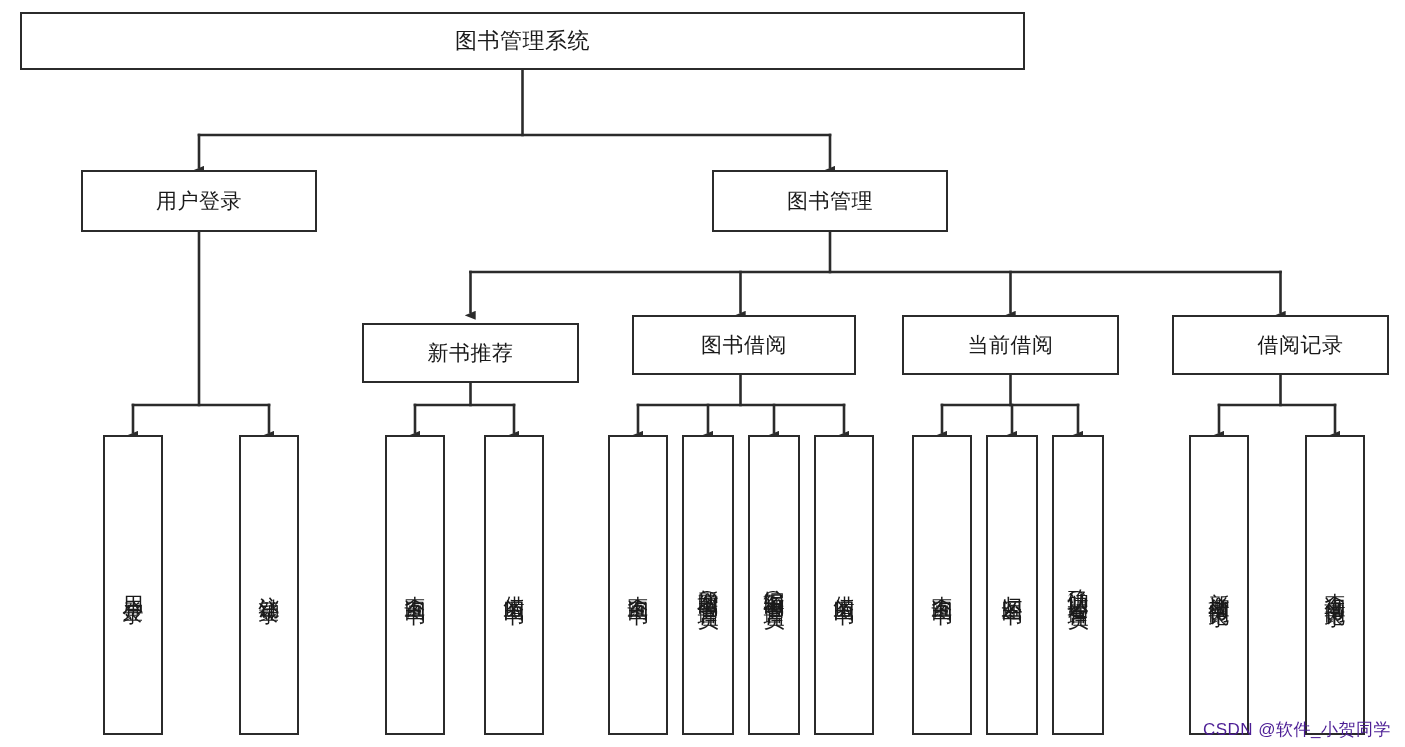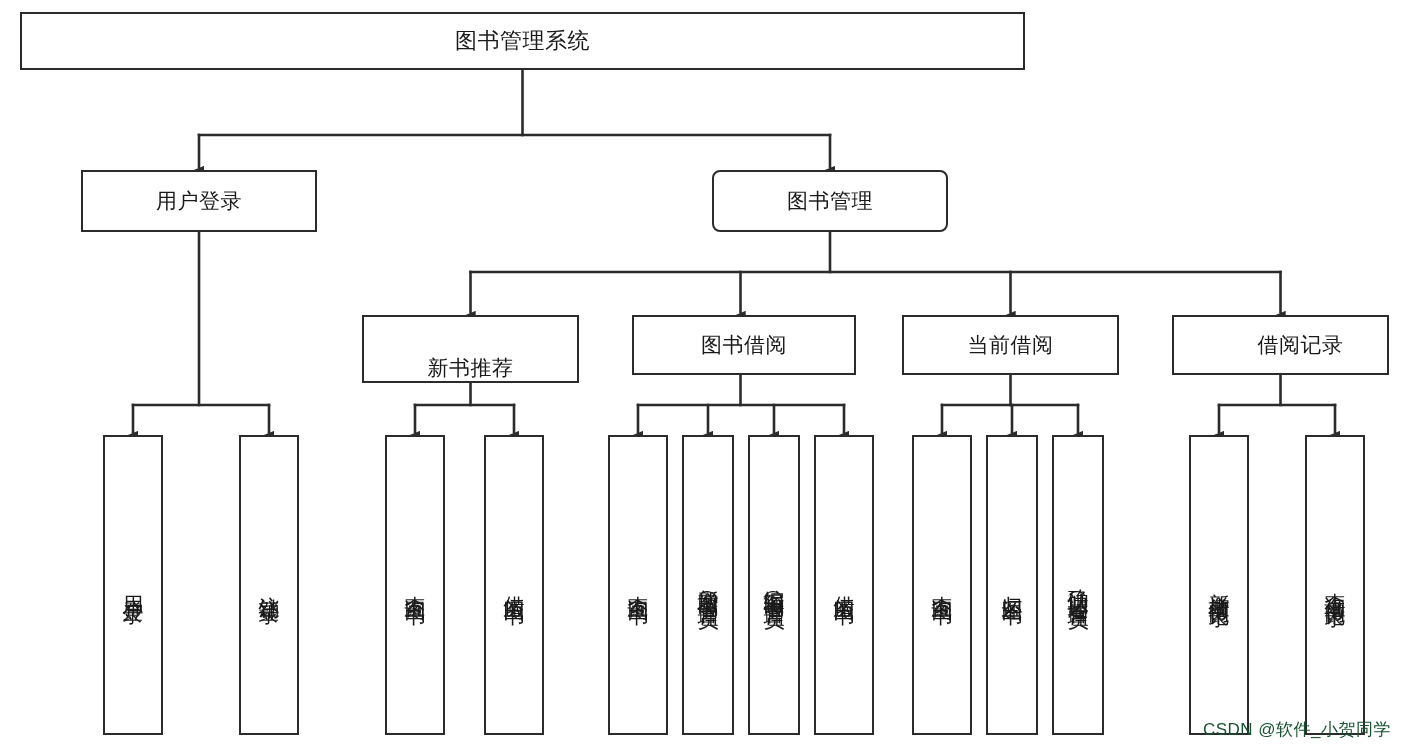--- a/index.html
+++ b/index.html
@@ -66,21 +66,21 @@
     margin:auto 0;
   }
   .node.leaf{align-items:center;}
 
   
   #watermark{
     position:absolute;
     right:14px;
     bottom:6px;
     font-size:17px;
-    color:#14532d;
+    color:#4c1d95;
     letter-spacing:.5px;
     z-index:3;
     white-space:nowrap;
   }
 </style>
 </head>
 <body>
 
 <div id="canvas">
 
@@ -128,26 +128,26 @@
   </svg>
 
   <div class="node root" id="root-node" style="left: 20px; top: 12px; width: 1005px; height: 58px;">
     <span class="label">图书管理系统</span>
   </div>
 
   <div id="nodes-level1">
       <div class="node level1" style="left: 81px; top: 170px; width: 236px; height: 62px;">
         <span class="label">用户登录</span>
       </div>
-      <div class="node level1" style="left: 712px; top: 170px; width: 236px; height: 62px; border-radius: 8px;">
+      <div class="node level1" style="left: 712px; top: 170px; width: 236px; height: 62px;">
         <span class="label">图书管理</span>
       </div>
     </div>
   <div id="nodes-level2">
-      <div class="node level2" style="left: 362px; top: 315px; width: 217px; height: 68px; align-items: flex-end;">
+      <div class="node level2" style="left: 362px; top: 323px; width: 217px; height: 60px;">
         <span class="label">新书推荐</span>
       </div>
       <div class="node level2" style="left: 632px; top: 315px; width: 224px; height: 60px;">
         <span class="label">图书借阅</span>
       </div>
       <div class="node level2" style="left: 902px; top: 315px; width: 217px; height: 60px; text-align: right;">
         <span class="label">当前借阅</span>
       </div>
       <div class="node level2" style="left: 1172px; top: 315px; width: 217px; height: 60px; padding-left: 40px;">
         <span class="label">借阅记录</span>

